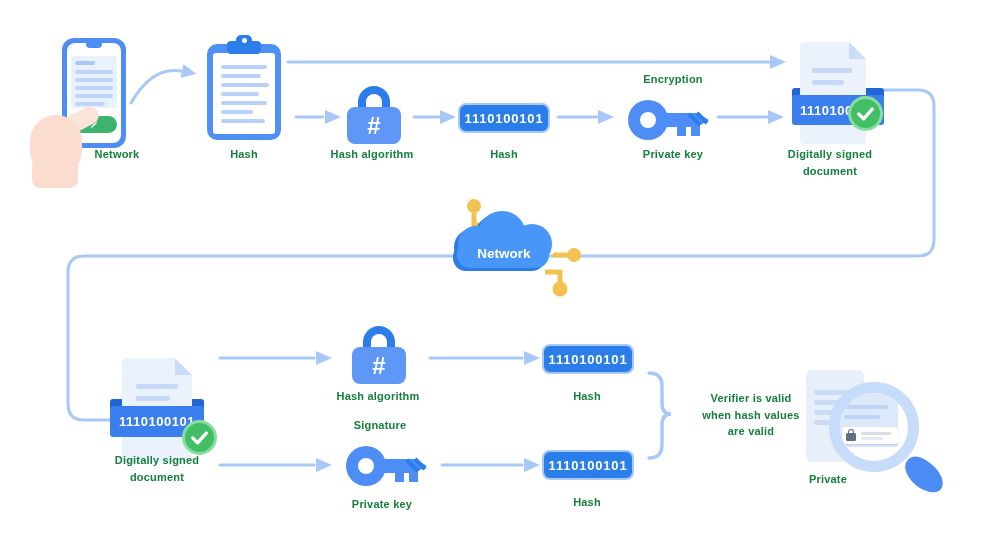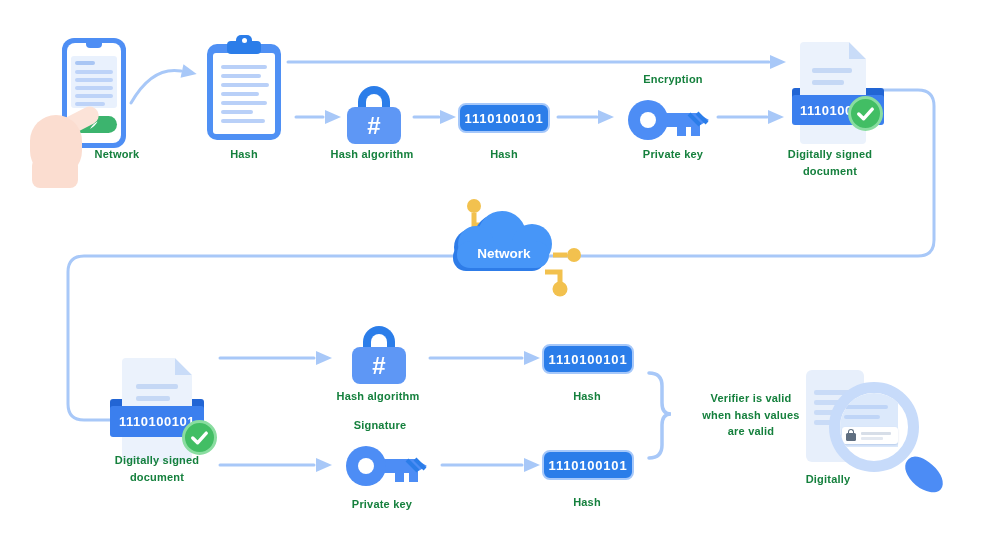--- a/index.html
+++ b/index.html
@@ -268,15 +268,15 @@
         <div class="v-gline" style="left:4px;top:22px;width:36px"></div>
         <div class="v-card" style="left:2px;top:34px;width:56px;height:17px">
           <div class="minilock-shackle" style="left:6px;top:2px;width:6px;height:5px"></div>
           <div class="minilock-body" style="left:4px;top:6px;width:10px;height:8px"></div>
           <div class="v-card-line" style="left:19px;top:5px;width:30px;background:#d7dee8"></div>
           <div class="v-card-line" style="left:19px;top:10px;width:22px;background:#e3e8f0"></div>
         </div>
       </div>
     </div>
   </div>
-  <div class="label" style="left:785px;top:471px;width:86px">Digitally</div>
+  <div class="label" style="left:785px;top:471px;width:86px">Private</div>
 
 </div>
 
 </body></html>

